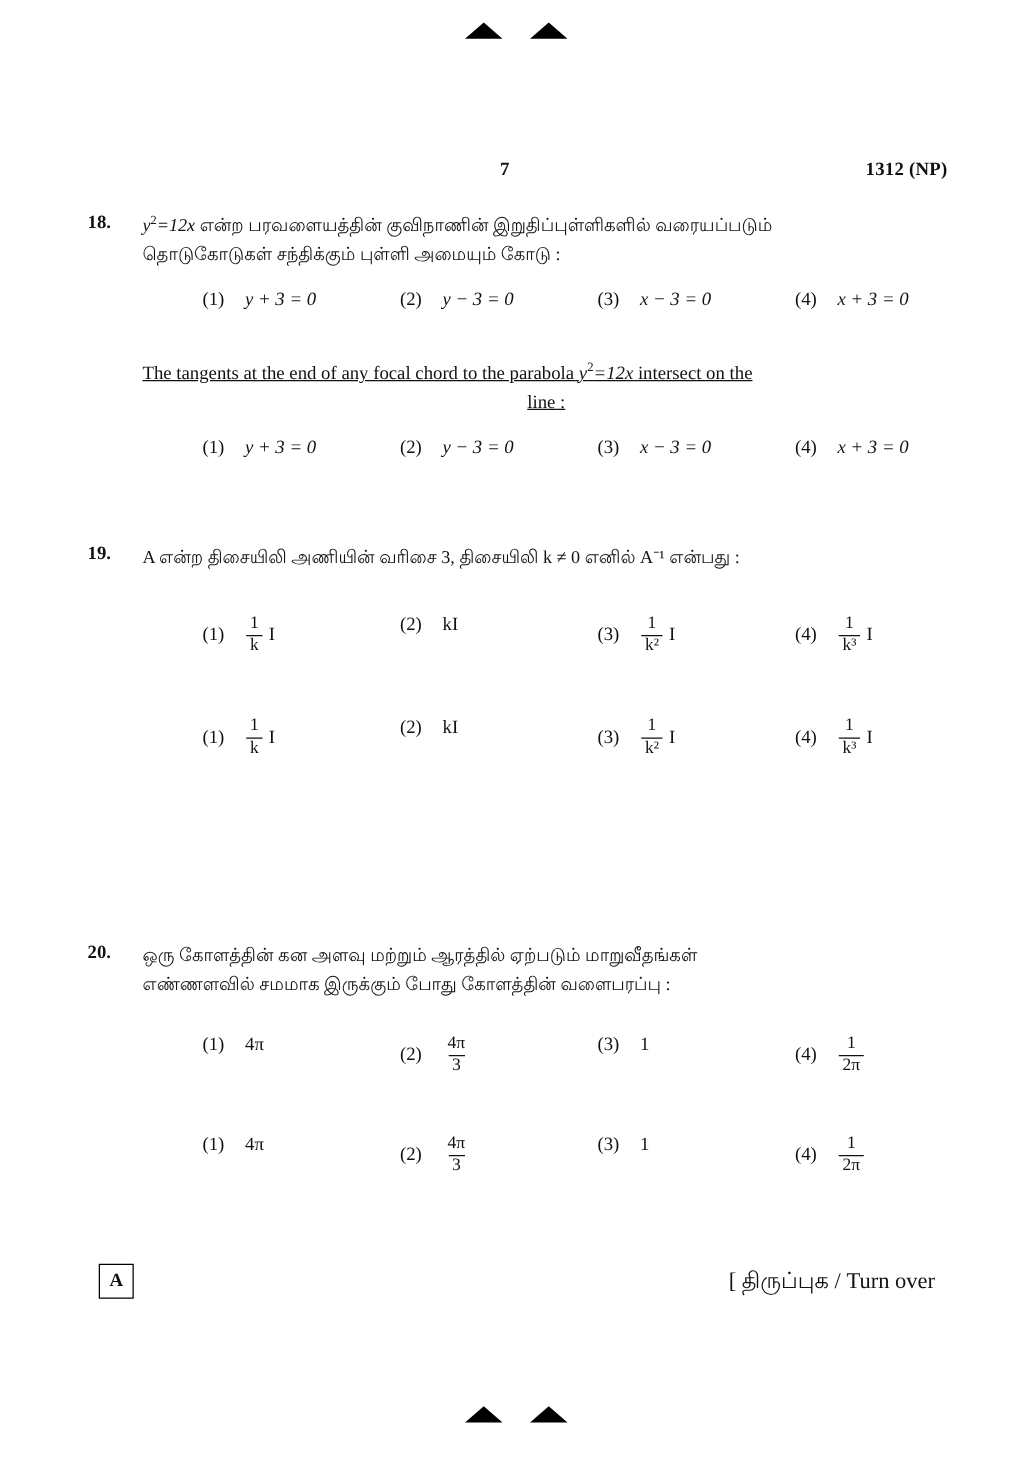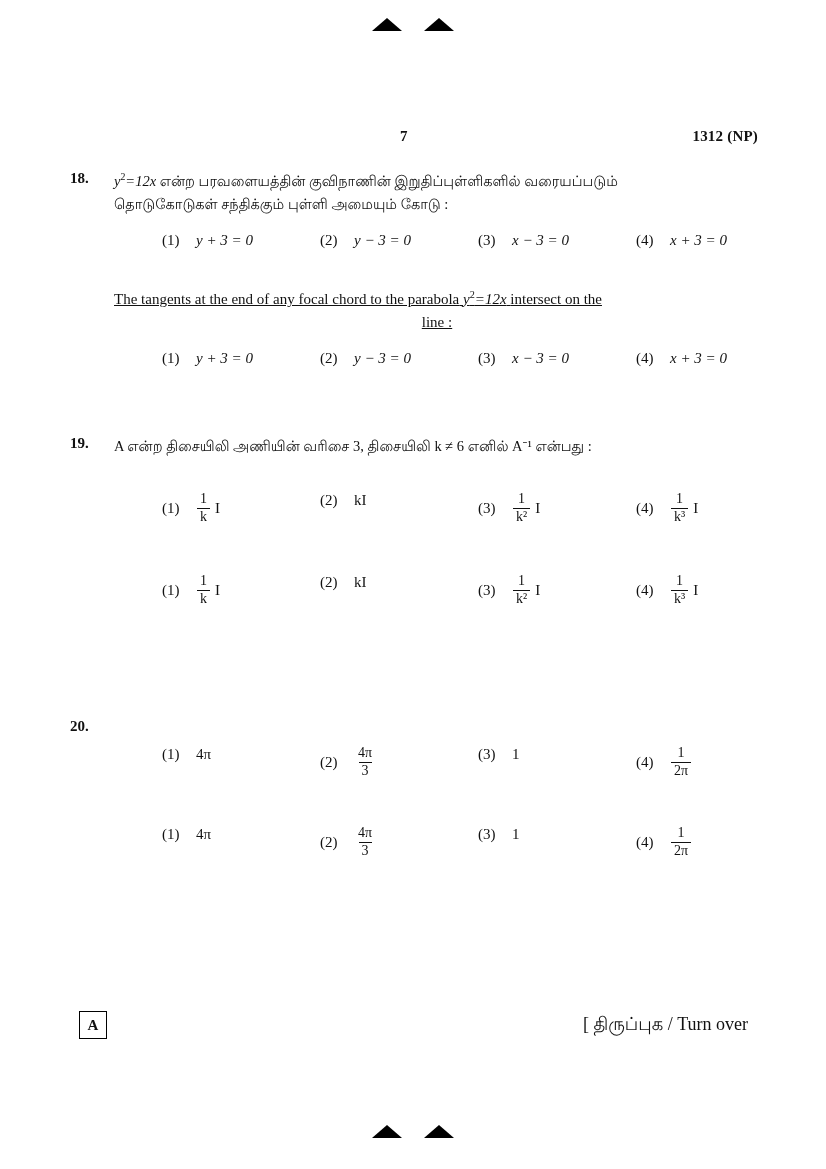--- a/index.html
+++ b/index.html
@@ -65,21 +65,21 @@
   }
 
   
   .question {
     position: absolute;
     left: 70px;
     width: 690px;
   }
   #q18 { top: 170px; }
   #q19 { top: 435px; }
-  #q20 { top: 718px; }
+  #q20 { top: 754px; }
 
   .q-num {
     position: absolute;
     left: 0;
     top: 0;
     width: 34px;
     font-weight: bold;
     font-size: 15px;
   }
   .q-body {
@@ -253,21 +253,21 @@
       </div>
 
     </div>
   </div>
 
   <div class="question" id="q19">
     <div class="q-num">19.</div>
     <div class="q-body">
 
       <div class="stem tamil">
-        <span>A  என்ற திசையிலி அணியின் வரிசை 3, திசையிலி k ≠ 6 எனில் A⁻¹ என்பது :</span>
+        <span>A  என்ற திசையிலி அணியின் வரிசை 3, திசையிலி k ≠ 0 எனில் A⁻¹ என்பது :</span>
       </div>
 
       <div class="options tall" style="margin-top:34px;">
         <div class="opt opt-1">
           <span class="opt-label">(1)</span>
           <span class="opt-val">
             <span class="frac">
               <span class="num">1</span>
               <span class="den">k</span>
             </span>
@@ -338,20 +338,24 @@
         </div>
       </div>
 
     </div>
   </div>
 
   <div class="question" id="q20">
     <div class="q-num">20.</div>
     <div class="q-body">
 
+      <div class="stem tamil">
+        <span>ஒரு  கோளத்தின்  கன  அளவு  மற்றும்  ஆரத்தில்  ஏற்படும்  மாறுவீதங்கள்</span><br>
+        <span>எண்ணளவில் சமமாக இருக்கும் போது கோளத்தின் வளைபரப்பு :</span>
+      </div>
 
       <div class="options tall" style="margin-top:28px;">
         <div class="opt opt-1">
           <span class="opt-label">(1)</span>
           <span class="opt-val">4π</span>
         </div>
         <div class="opt opt-2">
           <span class="opt-label">(2)</span>
           <span class="opt-val">
             <span class="frac">

